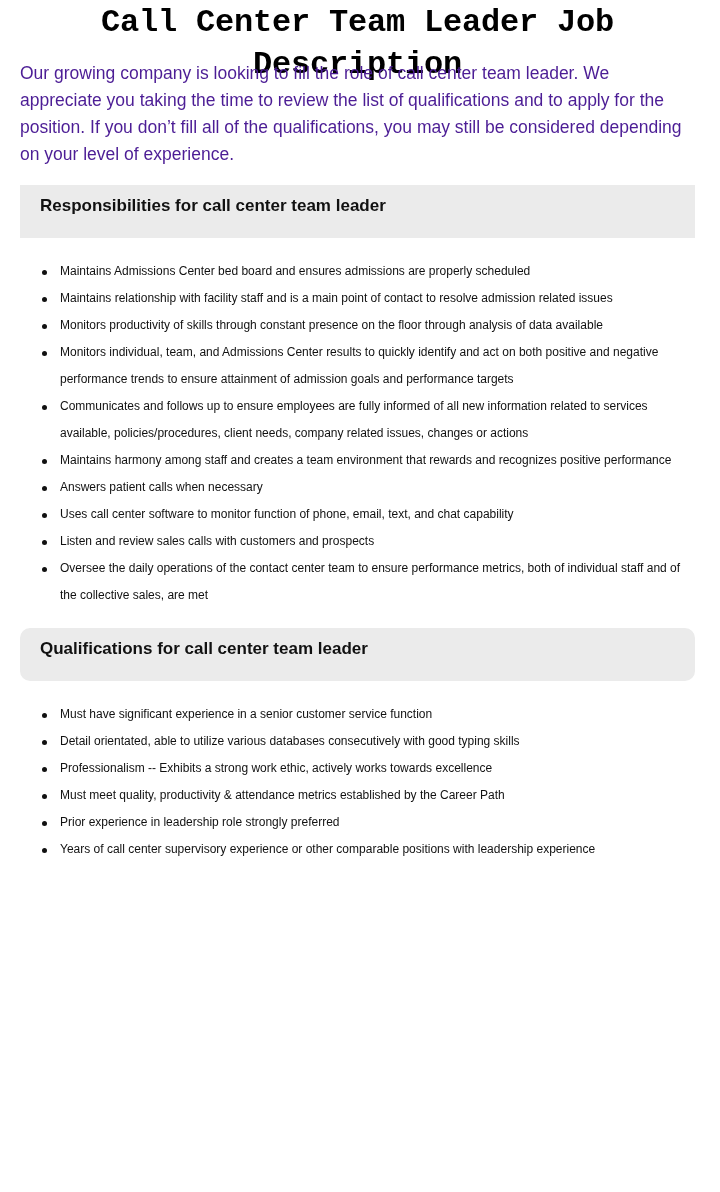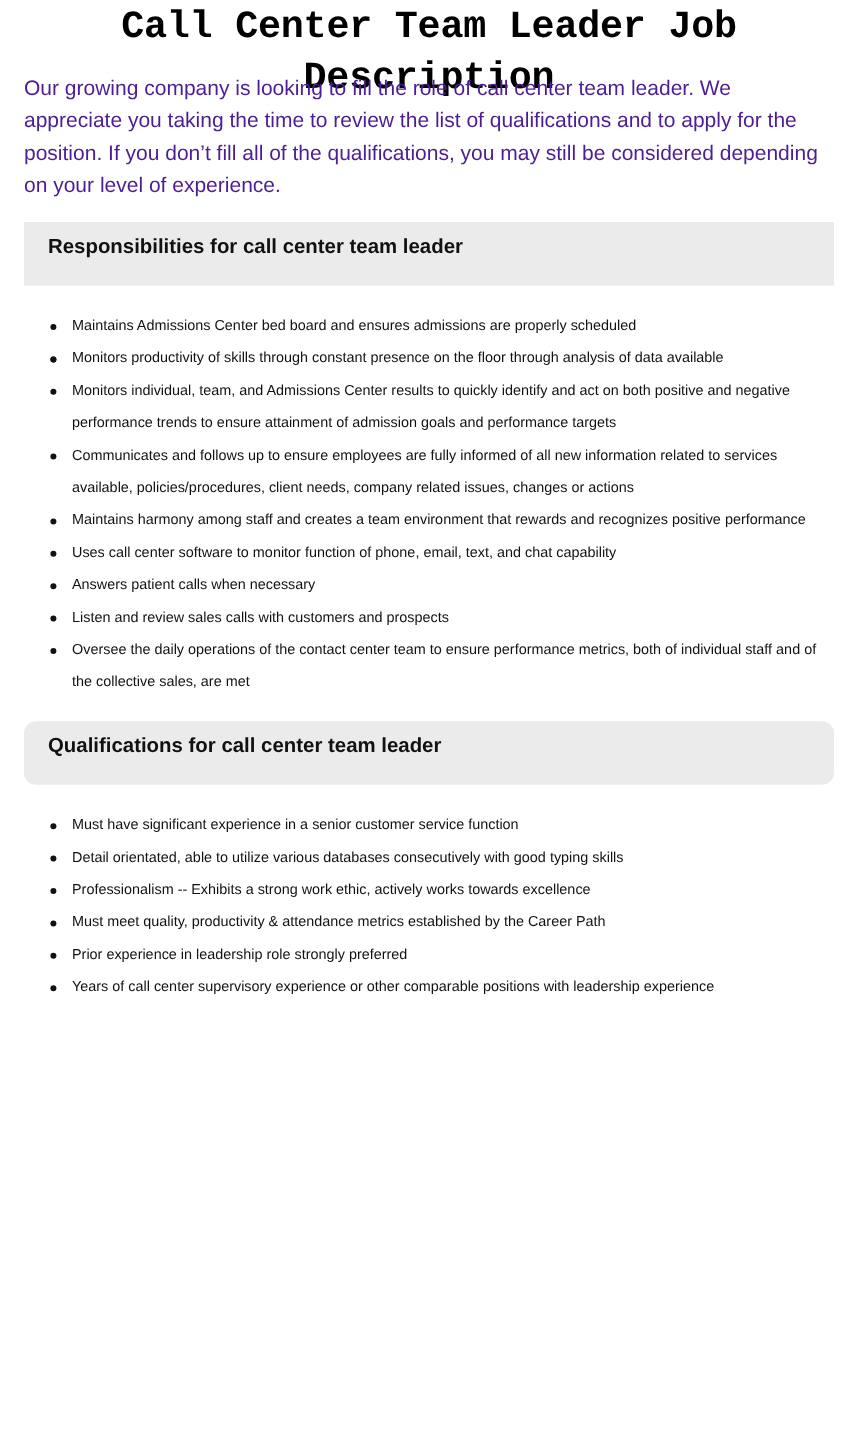--- a/index.html
+++ b/index.html
@@ -74,27 +74,27 @@
 </head>
 <body>
 
 <div class="page">
   <h1 class="title">Call Center Team Leader Job Description</h1>
   <p class="intro">Our growing company is looking to fill the role of call center team leader. We appreciate you taking the time to review the list of qualifications and to apply for the position. If you don’t fill all of the qualifications, you may still be considered depending on your level of experience.</p>
 
   <div class="section-header">Responsibilities for call center team leader</div>
   <ul class="items">
     <li><span class="bullet"></span><span>Maintains Admissions Center bed board and ensures admissions are properly scheduled</span></li>
-    <li><span class="bullet"></span></li>
+    <li><span class="bullet"></span><span>Maintains relationship with facility staff and is a main point of contact to resolve admission related issues</span></li>
     <li><span class="bullet"></span><span>Monitors productivity of skills through constant presence on the floor through analysis of data available</span></li>
     <li><span class="bullet"></span><span>Monitors individual, team, and Admissions Center results to quickly identify and act on both positive and negative performance trends to ensure attainment of admission goals and performance targets</span></li>
     <li><span class="bullet"></span><span>Communicates and follows up to ensure employees are fully informed of all new information related to services available, policies/procedures, client needs, company related issues, changes or actions</span></li>
     <li><span class="bullet"></span><span>Maintains harmony among staff and creates a team environment that rewards and recognizes positive performance</span></li>
+    <li><span class="bullet"></span><span>Answers patient calls when necessary</span></li>
     <li><span class="bullet"></span><span>Uses call center software to monitor function of phone, email, text, and chat capability</span></li>
-    <li><span class="bullet"></span><span>Answers patient calls when necessary</span></li>
     <li><span class="bullet"></span><span>Listen and review sales calls with customers and prospects</span></li>
     <li><span class="bullet"></span><span>Oversee the daily operations of the contact center team to ensure performance metrics, both of individual staff and of the collective sales, are met</span></li>
   </ul>
 
   <div class="section-header second">Qualifications for call center team leader</div>
   <ul class="items">
     <li><span class="bullet"></span><span>Must have significant experience in a senior customer service function</span></li>
     <li><span class="bullet"></span><span>Detail orientated, able to utilize various databases consecutively with good typing skills</span></li>
     <li><span class="bullet"></span><span>Professionalism -- Exhibits a strong work ethic, actively works towards excellence</span></li>
     <li><span class="bullet"></span><span>Must meet quality, productivity &amp; attendance metrics established by the Career Path</span></li>

